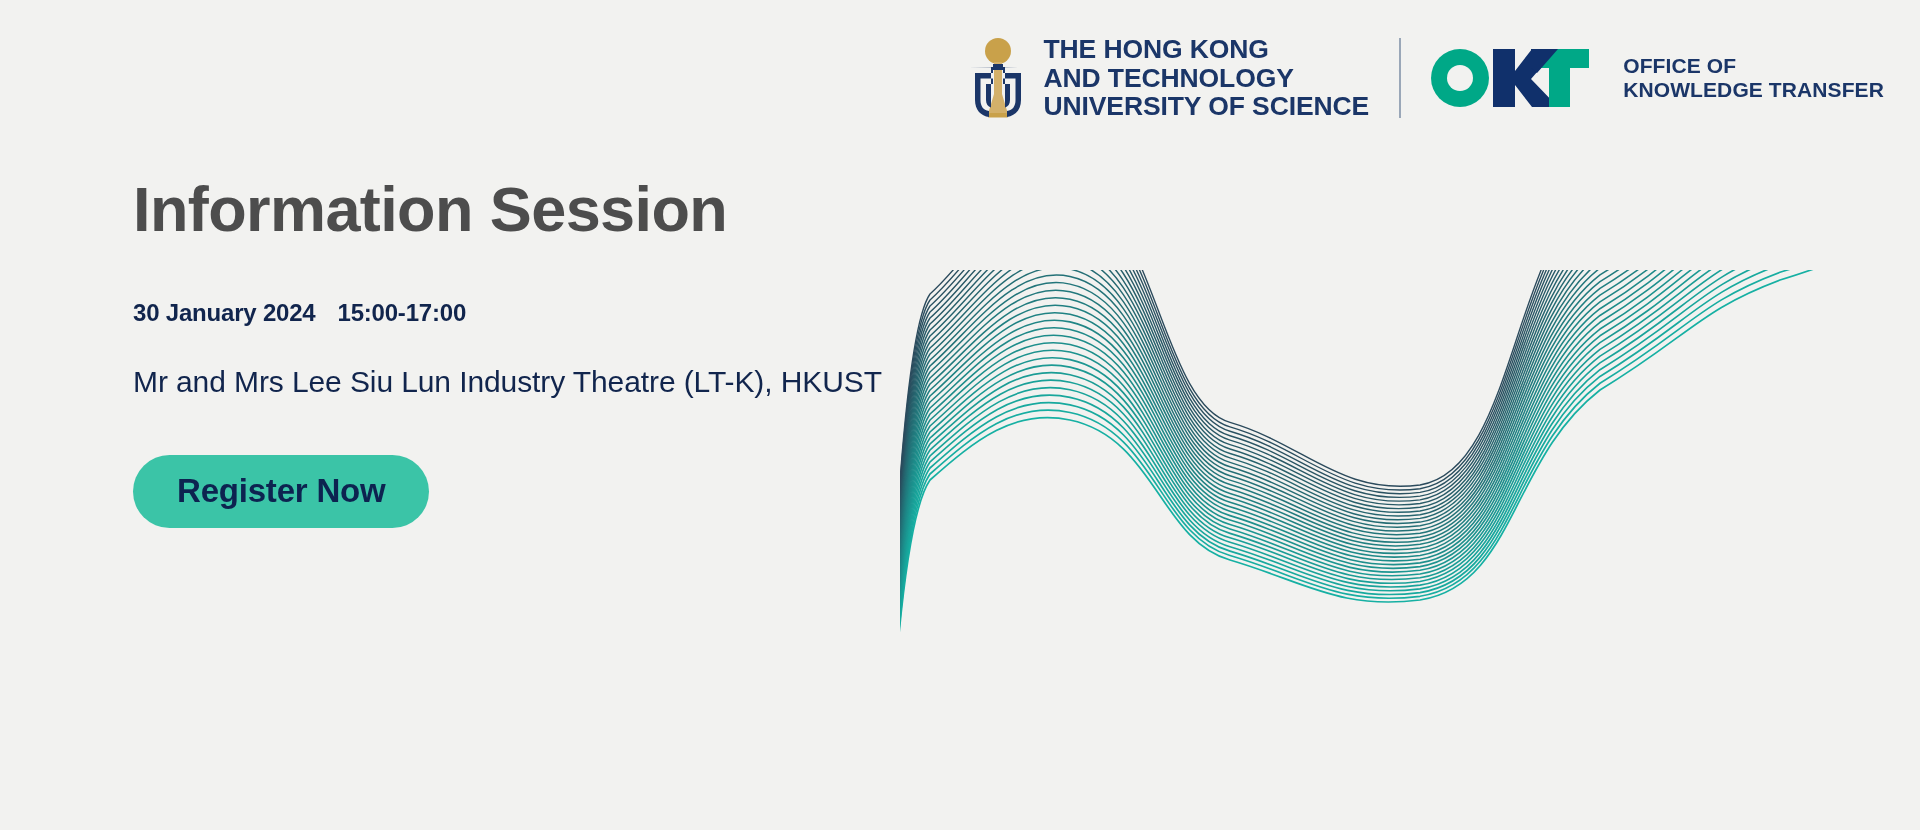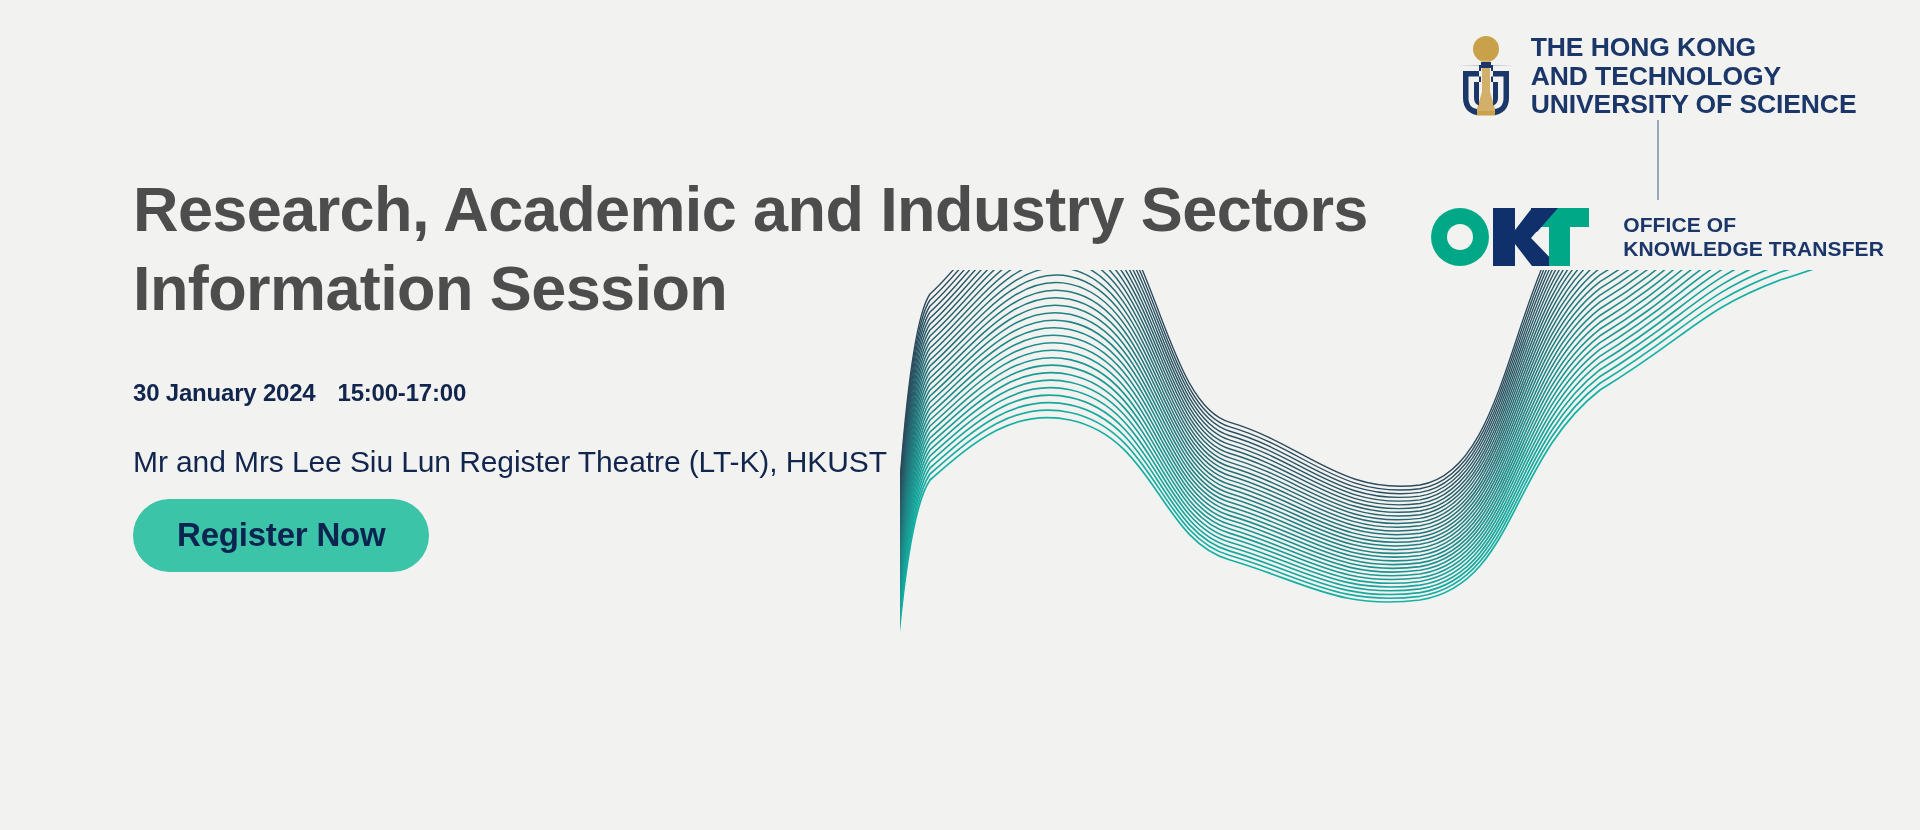--- a/index.html
+++ b/index.html
@@ -35,21 +35,20 @@
   #wave-art svg { display: block; width: 100%; height: 100%; }
 
   
   #logo-bar {
     position: absolute;
     top: 32px;
     right: 36px;
     display: flex;
     align-items: center;
     height: 92px;
-    flex-direction: column;
   }
   .logo-hkust {
     display: flex;
     align-items: center;
     gap: 14px;
     height: 92px;
   }
   .hkust-emblem {
     width: 62px;
     height: 88px;
@@ -118,21 +117,21 @@
   }
   #event-venue {
     margin-top: 38px;
     color: #11254d;
     font-size: 30px;
     font-weight: 400;
     letter-spacing: -0.1px;
   }
 
   #register-button {
-    margin-top: 20px;
+    margin-top: 56px;
     display: inline-flex;
     align-items: center;
     justify-content: center;
     background: #3bc4a7;
     color: #0d2350;
     font-size: 33px;
     font-weight: 700;
     letter-spacing: -0.2px;
     border: none;
     border-radius: 999px;
@@ -224,28 +223,27 @@
         <div>OFFICE OF</div>
         <div>KNOWLEDGE TRANSFER</div>
       </div>
     </div>
 
   </div>
 
   <div id="content">
 
     <h1 id="event-title">
-      <span class="title-line">Research, Academic and Industry Sectors</span>
       <span class="title-line">Information Session</span>
     </h1>
 
     <div id="event-datetime">
       <span>30 January 2024</span>
       <span>15:00-17:00</span>
     </div>
 
-    <div id="event-venue">Mr and Mrs Lee Siu Lun Register Theatre (LT-K), HKUST</div>
+    <div id="event-venue">Mr and Mrs Lee Siu Lun Industry Theatre (LT-K), HKUST</div>
 
     <button id="register-button">Register Now</button>
 
   </div>
 
 </div>
 
 </body></html>

